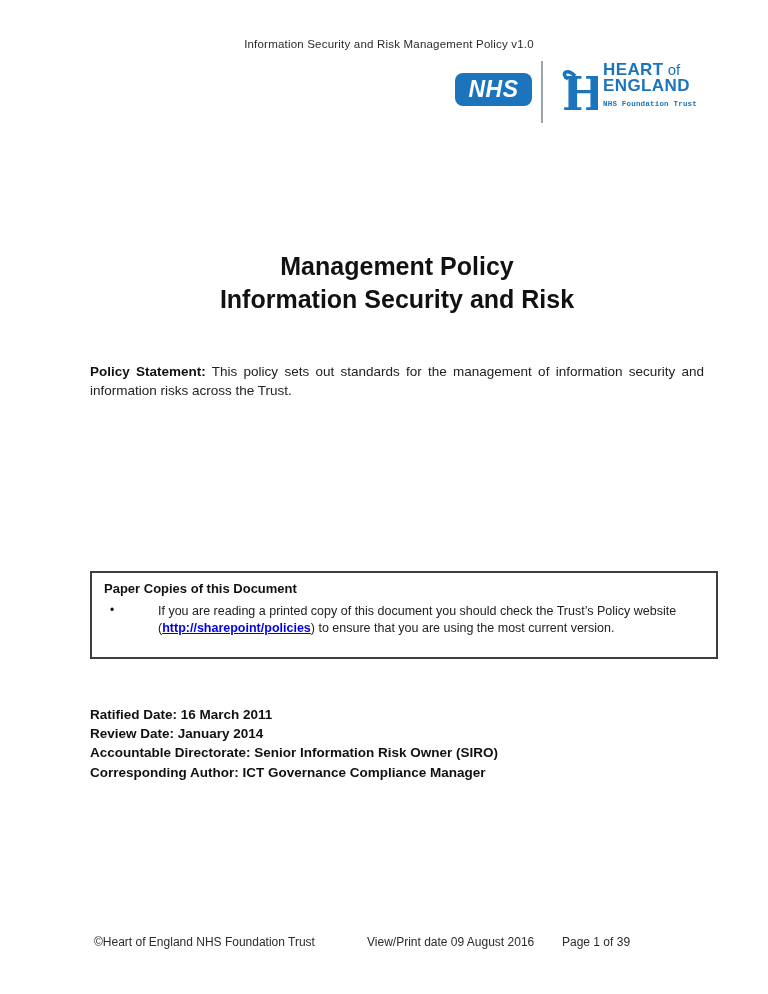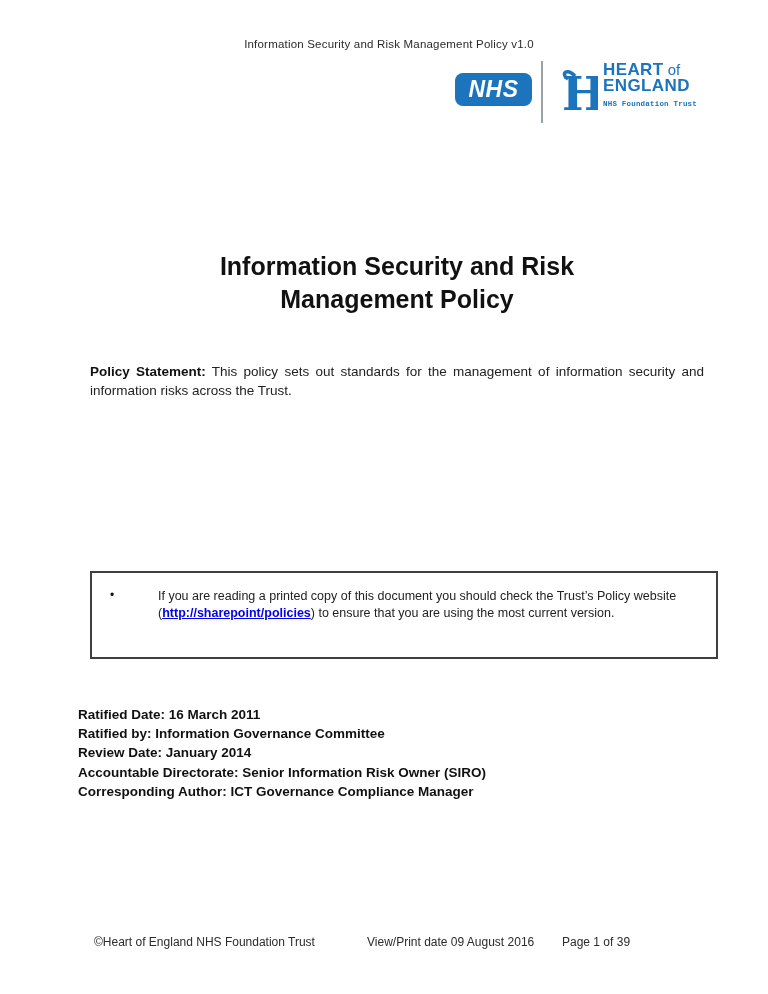--- a/index.html
+++ b/index.html
@@ -51,21 +51,21 @@
     border:2px solid #3f3f3f;padding:8px 12px 0 12px;
   }
   .paper-box-heading{font-size:13px;font-weight:bold;color:#111;}
   .paper-bullet-row{display:flex;margin-top:7px;}
   .bullet-glyph{width:17px;margin-left:6px;font-size:12px;color:#111;flex:0 0 auto;}
   .bullet-text{font-size:12.5px;line-height:17px;color:#222;width:570px;margin-left:31px;}
   .doc-link{color:#0000ee;font-weight:bold;text-decoration:underline;cursor:pointer;}
 
   
   .details-block{
-    top:705px;left:78px;font-size:13.5px;font-weight:bold;line-height:19.2px;color:#111;
+    top:705px;left:90px;font-size:13.5px;font-weight:bold;line-height:19.2px;color:#111;
   }
 
   
   .footer{top:935px;left:90px;width:640px;height:16px;font-size:12px;color:#2b2b2b;}
   .footer .seg1{position:absolute;left:4px;top:0;}
   .footer .seg2{position:absolute;left:277px;top:0;}
   .footer .seg3{position:absolute;left:472px;top:0;}
 </style>
 </head>
 <body>
@@ -88,39 +88,39 @@
   <span class="heart-text" style="color:#1b74bc;">
     <span>
       <span class="heart-big">HEART</span><span class="heart-of"> of</span>
     </span>
     <span class="heart-big">ENGLAND</span>
     <span class="heart-sub">NHS Foundation Trust</span>
   </span>
 </div>
 
 <div class="abs doc-title">
+  <div>Management Policy</div>
   <div>Information Security and Risk</div>
-  <div>Management Policy</div>
 </div>
 
 <p class="abs policy-statement" style="margin:0;">
   <b>Policy Statement:</b>
   <span>This policy sets out standards for the management of information security and information risks across the Trust.</span>
 </p>
 
 <div class="abs paper-box">
+  <div class="paper-box-heading">Paper Copies of this Document</div>
   <div class="paper-bullet-row">
     <span class="bullet-glyph">•</span>
     <span class="bullet-text"><span>If you are reading a printed copy of this document you should check the Trust’s Policy website (</span><a class="doc-link">http://sharepoint/policies</a><span>) to ensure that you are using the most current version.</span></span>
   </div>
 </div>
 
 <div class="abs details-block">
   <div>Ratified Date: 16 March 2011</div>
-  <div>Ratified by: Information Governance Committee</div>
   <div>Review Date: January 2014</div>
   <div>Accountable Directorate: Senior Information Risk Owner (SIRO)</div>
   <div>Corresponding Author: ICT Governance Compliance Manager</div>
 </div>
 
 <div class="abs footer">
   <span class="seg1">©Heart of England NHS Foundation Trust</span>
   <span class="seg2">View/Print date 09 August 2016</span>
   <span class="seg3">Page 1 of 39</span>
 </div>

